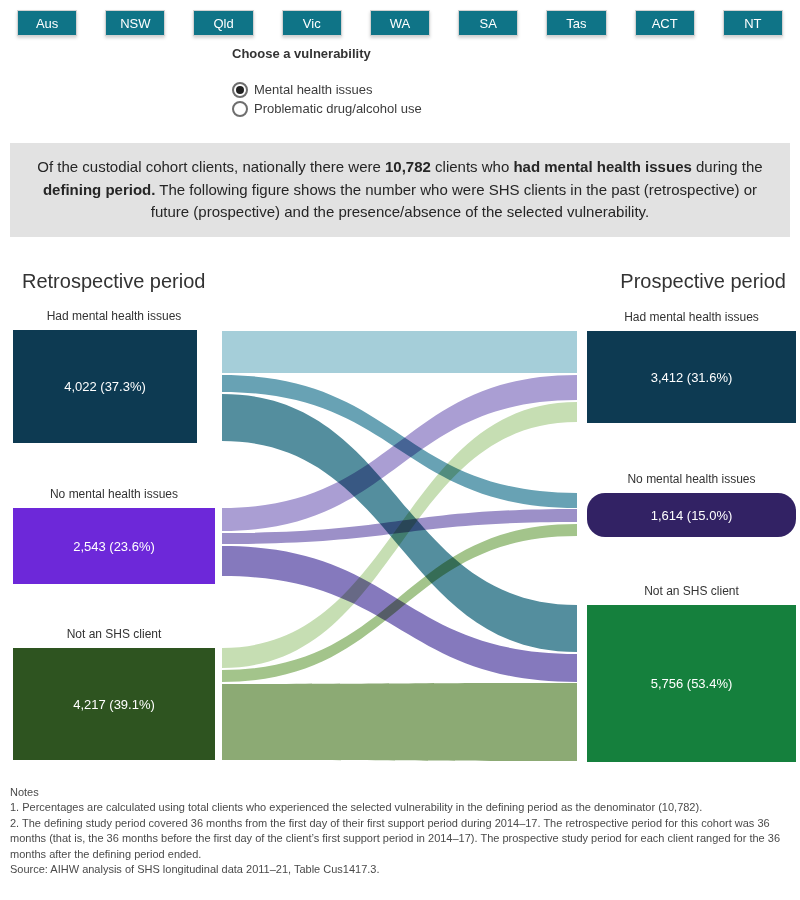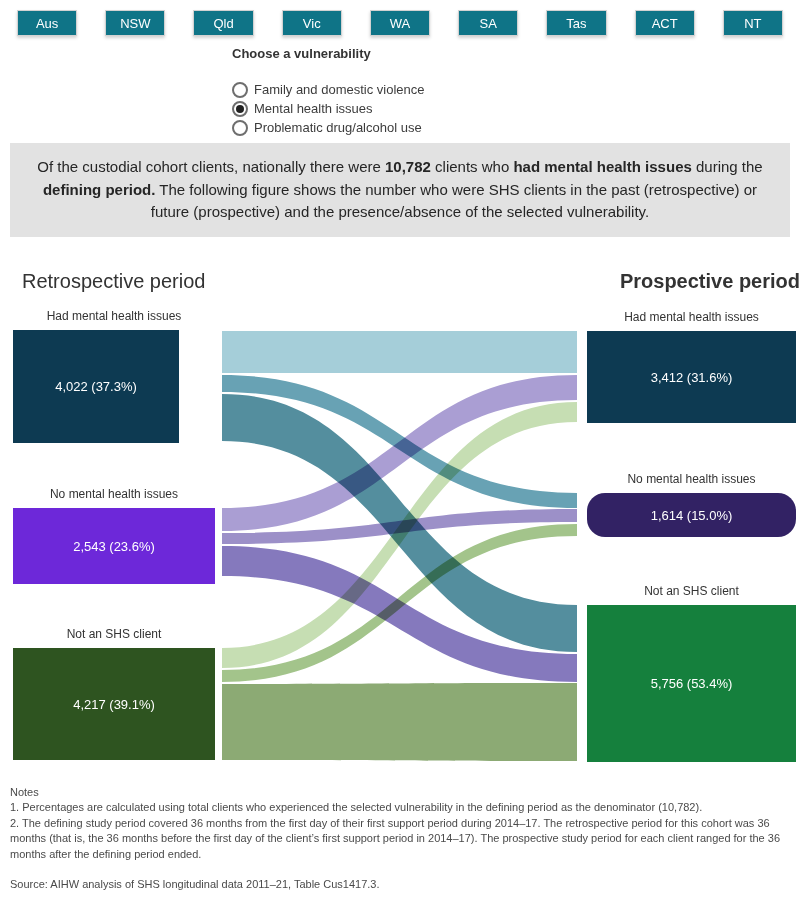--- a/index.html
+++ b/index.html
@@ -27,33 +27,33 @@
 
   
   .summary { position:absolute; left:10px; top:143px; width:780px; height:94px;
              background:#e2e2e2; box-sizing:border-box; display:flex;
              align-items:center; justify-content:center; padding:8px 26px; }
   .summary p { margin:0; font-size:15px; line-height:1.5; text-align:center; color:#262626; }
 
   
   .col-title { position:absolute; top:270px; font-size:20px; color:#333; }
   .col-title.left { left:22px; }
-  .col-title.right { right:0; text-align:right;font-weight:bold; }
+  .col-title.right { right:14px; text-align:right; }
   .node-label { position:absolute; font-size:12px; color:#333; text-align:center; }
   .node-box { position:absolute; display:flex; align-items:center; justify-content:center;
               color:#fff; font-size:13px; }
 
   svg.flows { position:absolute; left:0; top:0; }
   path.flow { mix-blend-mode:multiply; }
 
   
   .notes { position:absolute; left:10px; top:785px; width:782px; font-size:11px;
            color:#4a4a4a; line-height:1.4; }
   .notes p { margin:0; }
-  .notes .source { margin-top:15px; }
+  .notes .source { }
 </style>
 </head>
 <body>
 
 <div class="stage">
 
   <div class="tabbar" id="tabbar">
       <div class="tab">Aus</div>
       <div class="tab">NSW</div>
       <div class="tab">Qld</div>
@@ -61,24 +61,20 @@
       <div class="tab">WA</div>
       <div class="tab">SA</div>
       <div class="tab">Tas</div>
       <div class="tab">ACT</div>
       <div class="tab">NT</div>
     </div>
 
   <div class="filter">
     <div class="filter-title">Choose a vulnerability</div>
     <div id="radio-list">
-        <div class="radio-row">
-          <span class="radio-circle"></span>
-          <span>Family and domestic violence</span>
-        </div>
         <div class="radio-row">
           <span class="radio-circle">
             <span class="radio-dot"></span>
           </span>
           <span>Mental health issues</span>
         </div>
         <div class="radio-row">
           <span class="radio-circle"></span>
           <span>Problematic drug/alcohol use</span>
         </div>
@@ -99,21 +95,21 @@
       <path d="M 222 508 C 399.5 508 399.5 375 577 375 L 577 400 C 399.5 400 399.5 531 222 531 Z" fill="#aa9ed3" class="flow"></path>
       <path d="M 222 533 C 399.5 533 399.5 509 577 509 L 577 522 C 399.5 522 399.5 544 222 544 Z" fill="#9c90c8" class="flow"></path>
       <path d="M 222 546 C 399.5 546 399.5 654 577 654 L 577 682 C 399.5 682 399.5 576 222 576 Z" fill="#8579bd" class="flow"></path>
       <path d="M 222 648 C 399.5 648 399.5 402 577 402 L 577 422 C 399.5 422 399.5 668 222 668 Z" fill="#c6deb3" class="flow"></path>
       <path d="M 222 670 C 399.5 670 399.5 524 577 524 L 577 536 C 399.5 536 399.5 682 222 682 Z" fill="#a3c48b" class="flow"></path>
       <path d="M 222 684 C 399.5 684 399.5 683 577 683 L 577 761 C 399.5 761 399.5 760 222 760 Z" fill="#8caa74" class="flow"></path>
     </svg>
 
   <div id="nodes">
       <div class="node-label" style="left: 13px; top: 309px; width: 202px;">Had mental health issues</div>
-      <div class="node-box" style="left: 13px; top: 330px; width: 166px; height: 113px; background: rgb(13, 58, 82);">4,022 (37.3%)</div>
+      <div class="node-box" style="left: 13px; top: 330px; width: 184px; height: 113px; background: rgb(13, 58, 82);">4,022 (37.3%)</div>
       <div class="node-label" style="left: 13px; top: 487px; width: 202px;">No mental health issues</div>
       <div class="node-box" style="left: 13px; top: 508px; width: 202px; height: 76px; background: #6d28d9;">2,543 (23.6%)</div>
       <div class="node-label" style="left: 13px; top: 627px; width: 202px;">Not an SHS client</div>
       <div class="node-box" style="left: 13px; top: 648px; width: 202px; height: 112px; background: rgb(46, 84, 32);">4,217 (39.1%)</div>
       <div class="node-label" style="left: 587px; top: 310px; width: 209px;">Had mental health issues</div>
       <div class="node-box" style="left: 587px; top: 331px; width: 209px; height: 92px; background: rgb(13, 58, 82);">3,412 (31.6%)</div>
       <div class="node-label" style="left: 587px; top: 472px; width: 209px;">No mental health issues</div>
       <div class="node-box" style="left: 587px; top: 493px; width: 209px; height: 44px; background: rgb(50, 34, 100); border-radius: 18px;">1,614 (15.0%)</div>
       <div class="node-label" style="left: 587px; top: 584px; width: 209px;">Not an SHS client</div>
       <div class="node-box" style="left: 587px; top: 605px; width: 209px; height: 157px; background: #15803d;">5,756 (53.4%)</div>

